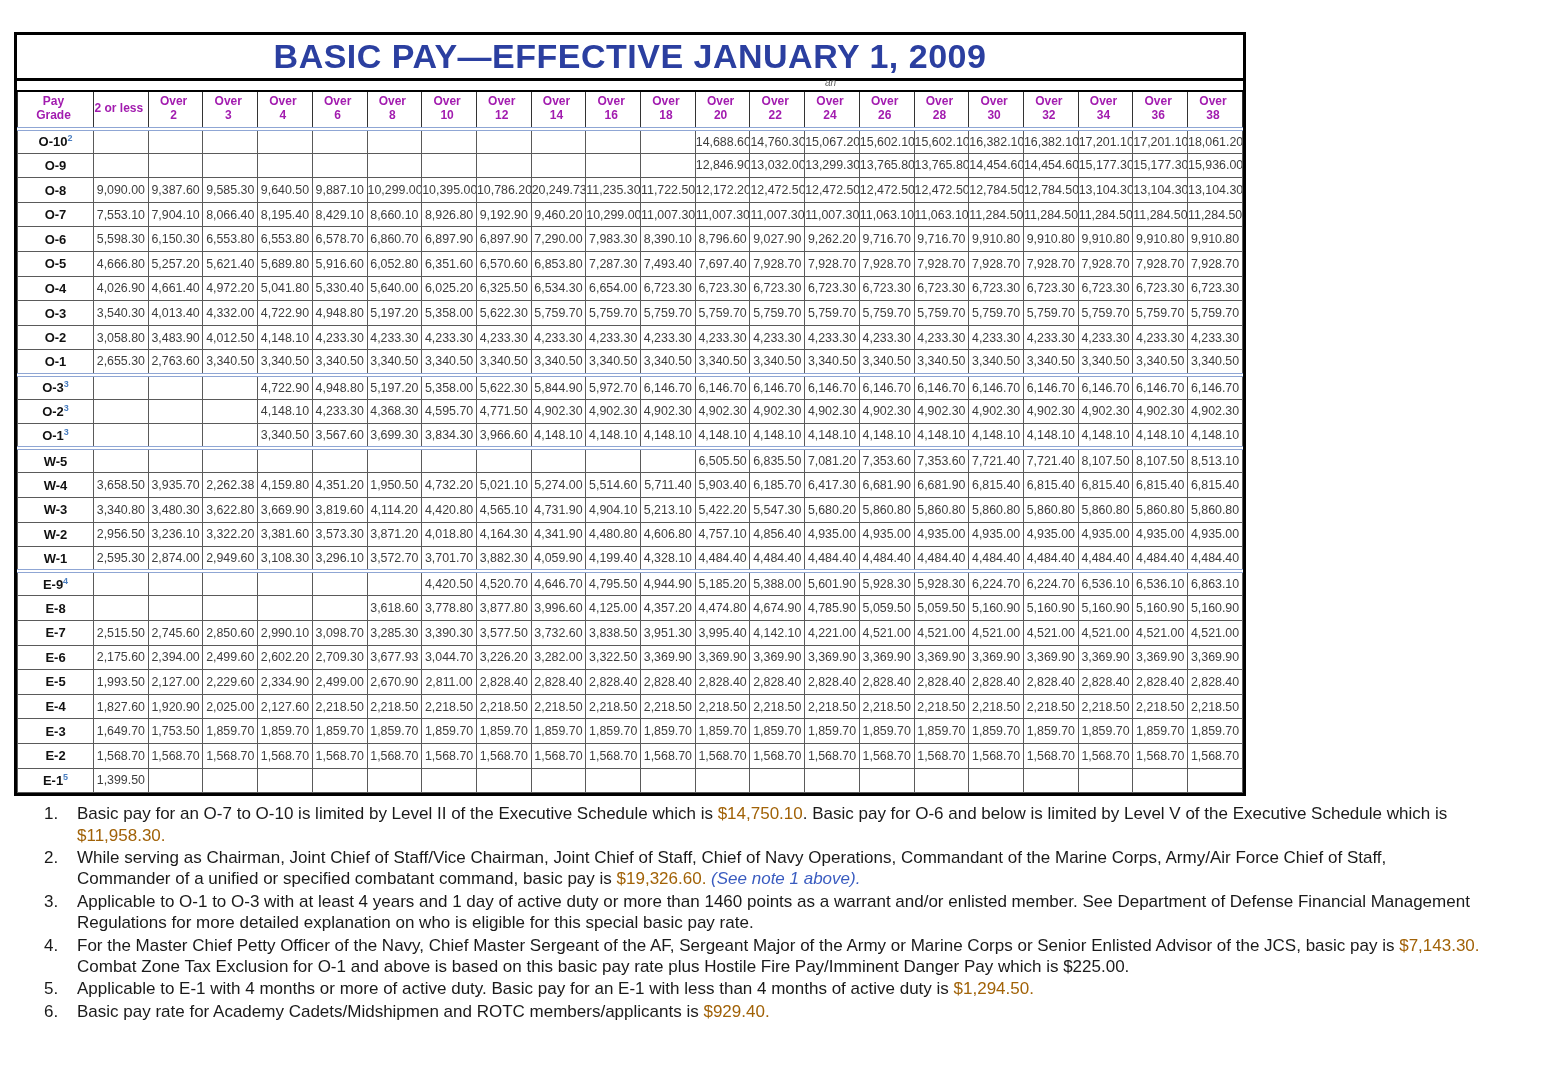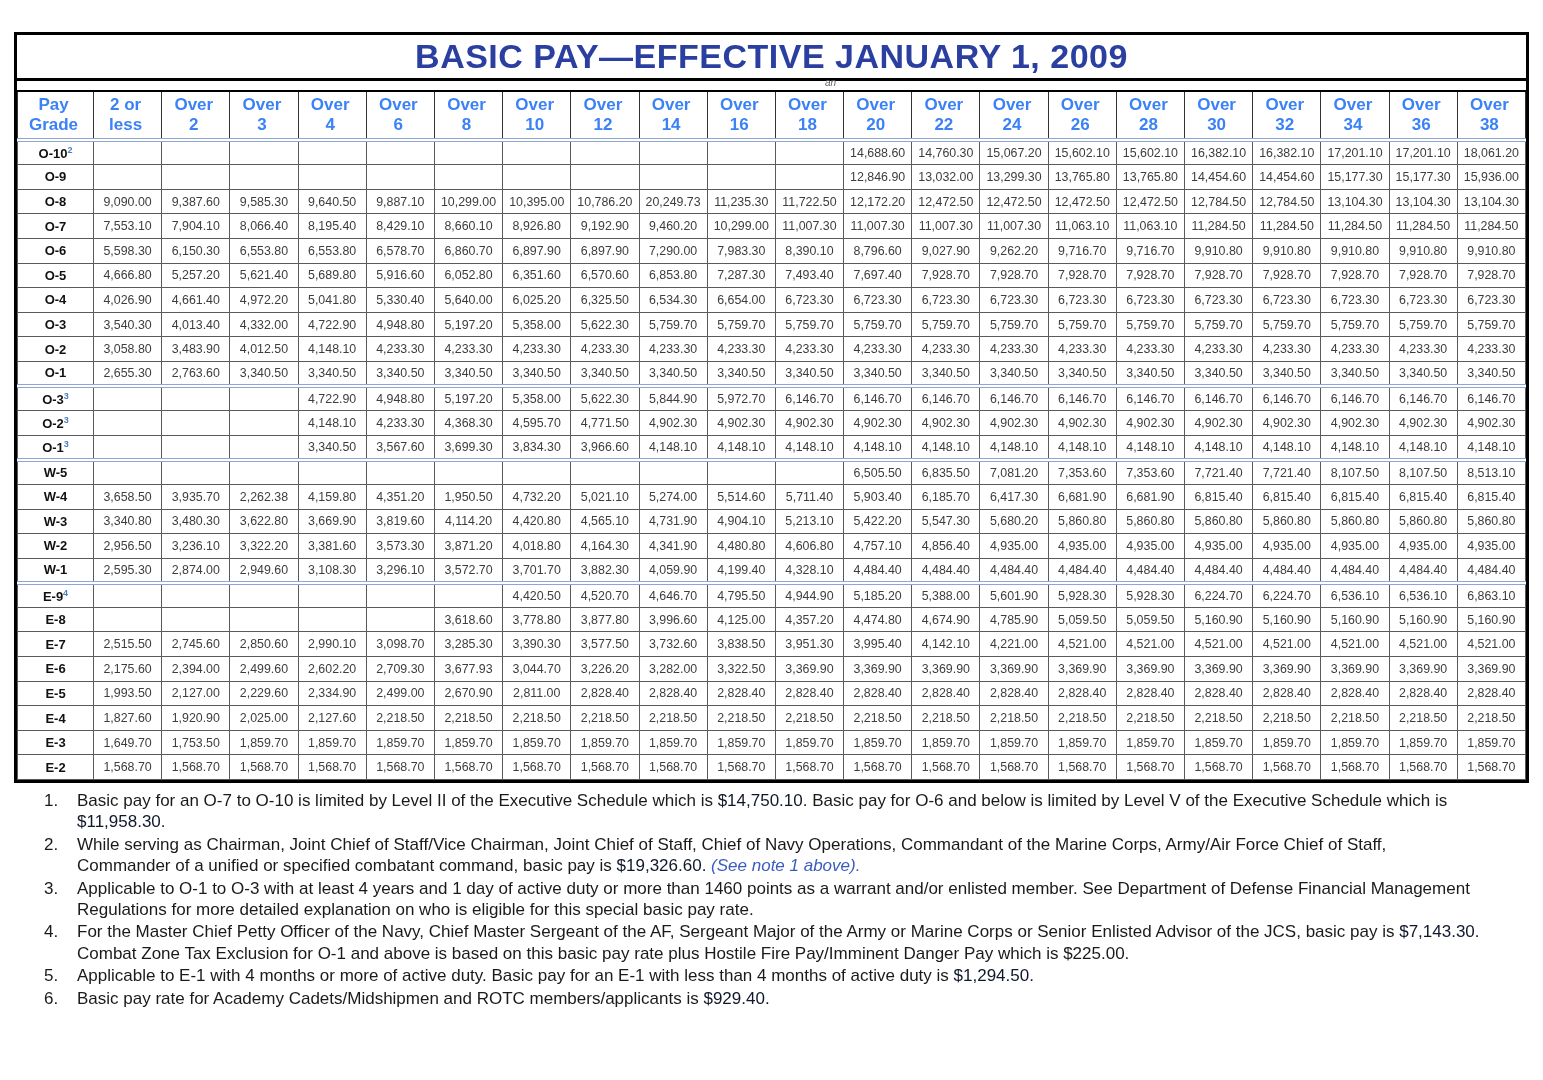--- a/index.html
+++ b/index.html
@@ -1,45 +1,45 @@
 <!DOCTYPE html>
 <html><head>
 <meta charset="utf-8">
 <style>
   * { margin: 0; padding: 0; box-sizing: border-box; }
   html, body { background: #ffffff; width: 1543px; height: 1080px; font-family: "Liberation Sans", sans-serif; }
   .page { position: relative; width: 1543px; height: 1080px; padding: 32px 14px 0 14px; }
 
-  .frame { border: 3px solid #000; width: 1515px; }
+  .frame { border: 3px solid #000; width: 1232px; }
   .title-bar { border-bottom: 3px solid #000; height: 46px; display: flex; align-items: center; justify-content: center; }
   .page-title { color: #2b3fa0; font-size: 34px; font-weight: bold; letter-spacing: 0.5px; white-space: nowrap; }
   .gap-strip { height: 9px; position: relative; }
   .artifact { position: absolute; left: 808px; top: -4px; font-size: 10px; font-style: italic; color: #666; }
 
   table.pay { border-collapse: collapse; width: 100%; table-layout: fixed; border-top: 2px solid #000; }
   table.pay col.gradecol { width: 76px; }
   table.pay th {
     border: 1px solid #333; border-bottom: 4px double #8fa6d4;
-    font-size: 17px; font-weight: bold; color: #3b82f6;
+    font-size: 12px; font-weight: bold; color: #a21caf;
     padding: 3px 4px 4px 0; line-height: 1.15; vertical-align: middle; height: 36px;
   }
   table.pay td {
     border: 1px solid #5a5a5a; text-align: center; vertical-align: middle;
     font-size: 12.4px; color: #3d3d3d; height: 24.6px; overflow: hidden; white-space: nowrap;
   }
   table.pay td.grade { font-weight: bold; color: #111; font-size: 13px; }
   table.pay td.grade sup { color: #4a7ec0; font-size: 9px; font-weight: bold; }
   table.pay tr.sep td { border-top: 4px double #8fa6d4; }
 
   .notes-section { margin: 7px 6px 0 16px; font-size: 17px; color: #1a1a1a; max-width: 1500px; }
   .notes-heading { font-family: "Liberation Serif", serif; font-weight: bold; font-size: 20px; margin-bottom: 1px; }
   .note-item { display: flex; line-height: 1.26; margin-bottom: 1px; }
   .note-number { flex: 0 0 47px; padding-left: 14px; }
   .note-text { flex: 1; padding-right: 40px; }
-  .seg-amount { color: #0f172a; }
+  .seg-amount { color: #a16207; }
   .seg-ref { color: #3a5cc0; font-style: italic; }
 </style>
 </head>
 <body>
 
 <div class="page">
   <div class="frame">
     <div class="title-bar">
       <span class="page-title">BASIC PAY—EFFECTIVE JANUARY 1, 2009</span>
     </div>
@@ -758,20 +758,44 @@
             <td>1,568.70</td>
             <td>1,568.70</td>
             <td>1,568.70</td>
             <td>1,568.70</td>
             <td>1,568.70</td>
             <td>1,568.70</td>
             <td>1,568.70</td>
             <td>1,568.70</td>
             <td>1,568.70</td>
             <td>1,568.70</td>
+          </tr>
+          <tr>
+            <td class="grade">E-1<sup>5</sup></td>
+            <td>1,399.50</td>
+            <td></td>
+            <td></td>
+            <td></td>
+            <td></td>
+            <td></td>
+            <td></td>
+            <td></td>
+            <td></td>
+            <td></td>
+            <td></td>
+            <td></td>
+            <td></td>
+            <td></td>
+            <td></td>
+            <td></td>
+            <td></td>
+            <td></td>
+            <td></td>
+            <td></td>
+            <td></td>
           </tr>
         </tbody>
     </table>
   </div>
 
   <div class="notes-section">
     <div>
         <div class="note-item">
           <span class="note-number">1.</span>
           <span class="note-text"><span>Basic pay for an O-7 to O-10 is limited by Level II of the Executive Schedule which is </span><span class="seg-amount">$14,750.10</span><span>.  Basic pay for O-6 and below is limited by Level V of the Executive Schedule which is </span><span class="seg-amount">$11,958.30.</span></span>

